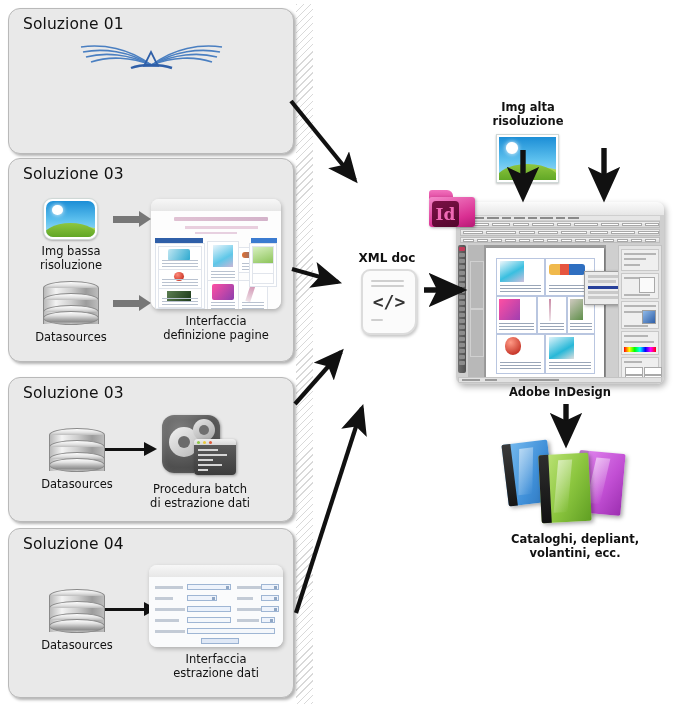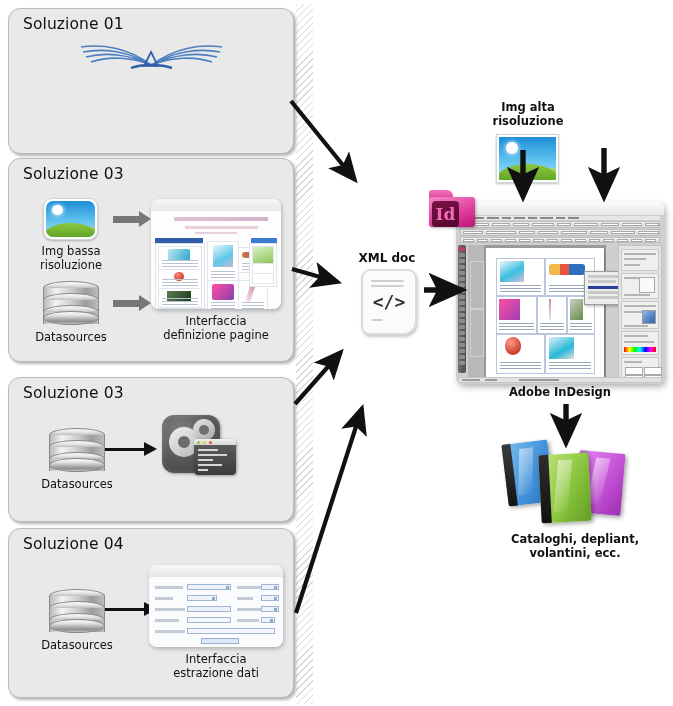--- a/index.html
+++ b/index.html
@@ -353,20 +353,22 @@
         </div>
         <div class="scr">
           <b style="width:60%"></b>
             <b style="width:85%"></b>
             <b style="width:45%"></b>
           <b style="width:72%"></b>
             <b style="width:30%"></b>
         </div>
       </div>
     </div>
+    <div class="lbl" style="left:128px;top:105px;width:126px;">Procedura batch
+di estrazione dati</div>
   </div>
 
   <div class="panel" style="top:528px;width:284px;height:168px;">
     <div class="panel-title">Soluzione 04</div>
 
     <div class="db" style="left:40px;top:60px;">
       <div class="disc d0"></div>
         <div class="body b0"></div>
       <div class="disc d1"></div>
         <div class="body b1"></div>

